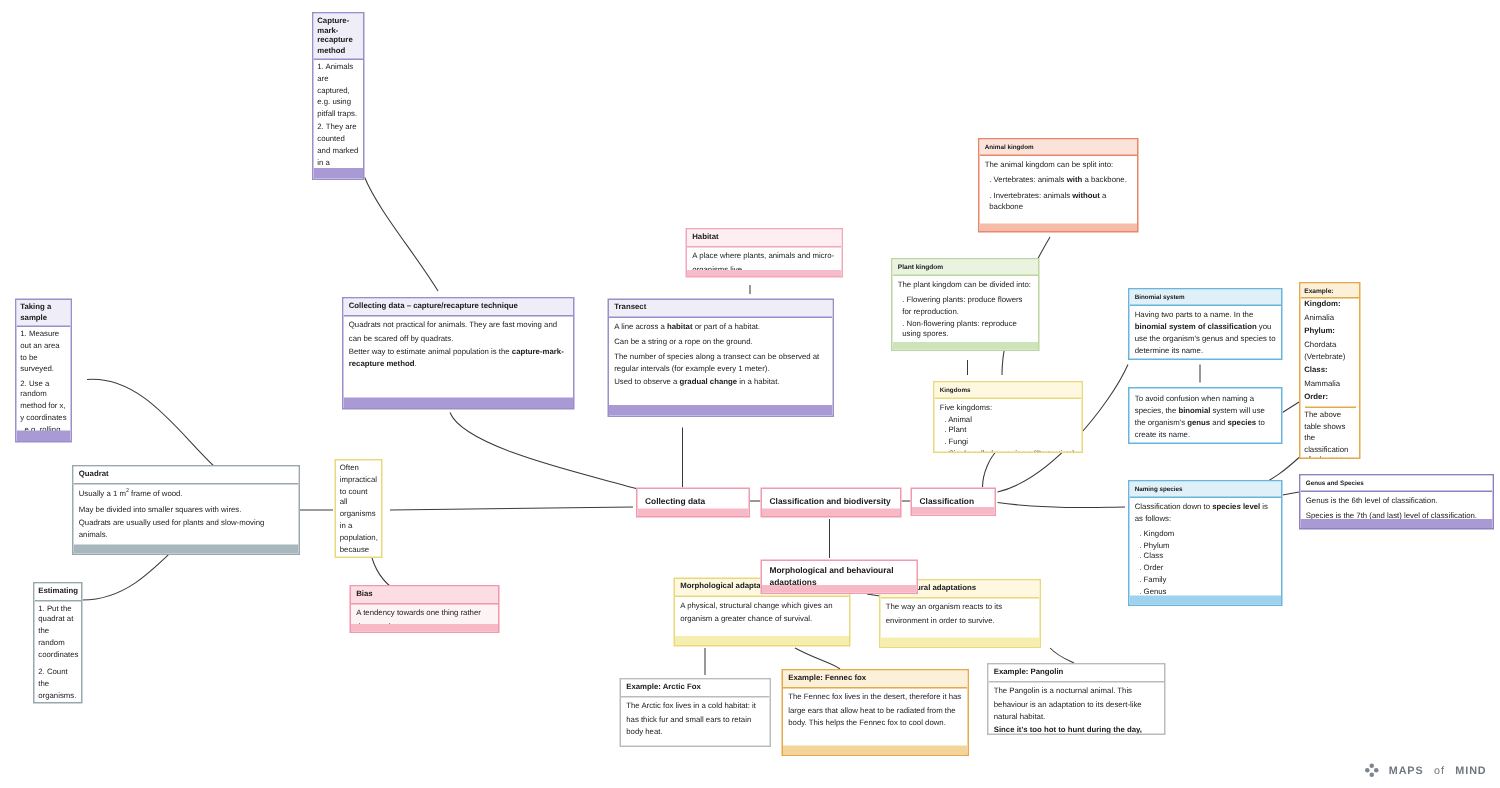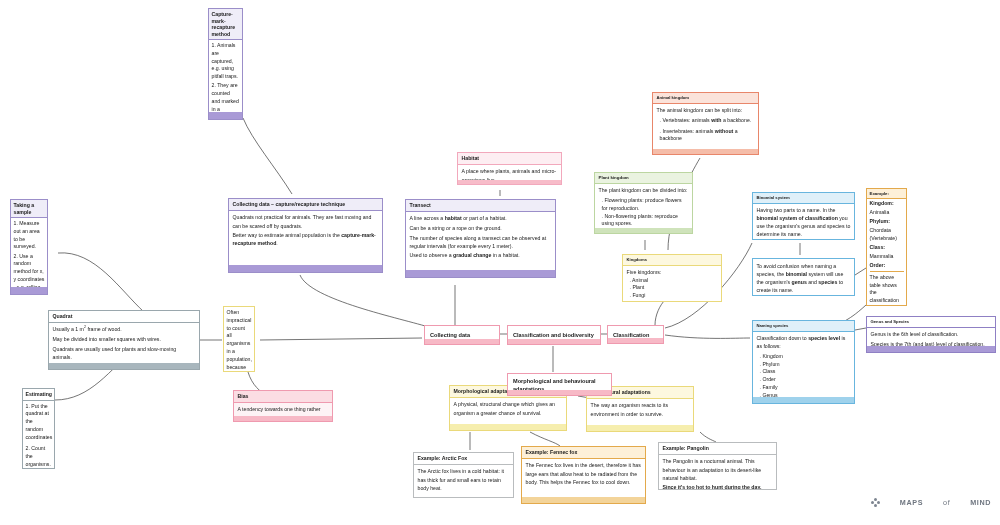--- a/index.html
+++ b/index.html
@@ -97,22 +97,22 @@
   }
   .hub .ft{position:absolute;left:0;right:0;bottom:0;height:5.5px;background:#f7b9c6;}
   .hub.two{align-items:flex-start;padding-top:4px;line-height:1.35;}
 
   
   .narrow .bd{padding:2px 2.5px;line-height:1.5;}
   .narrow .hd{padding:2px 2.5px;}
 
   
   #brand{
-    position:absolute;right:9px;bottom:18px;
-    display:flex;align-items:center;gap:20px;
+    position:absolute;right:9px;bottom:7px;
+    display:flex;align-items:center;gap:7px;
     font-size:7.2px;letter-spacing:.6px;color:#6f7680;font-weight:bold;
   }
   #brand .mark{width:9px;height:9px;position:relative;}
   #brand .mark i{position:absolute;display:block;border-radius:50%;background:#7d8590;}
   #brand .mark i:nth-child(1){width:3px;height:3px;left:0;top:3px;}
   #brand .mark i:nth-child(2){width:3px;height:3px;left:3px;top:0;}
   #brand .mark i:nth-child(3){width:3px;height:3px;left:6px;top:3px;}
   #brand .mark i:nth-child(4){width:3px;height:3px;left:3px;top:6px;}
   #brand .mid{font-weight:normal;}
 </style>

